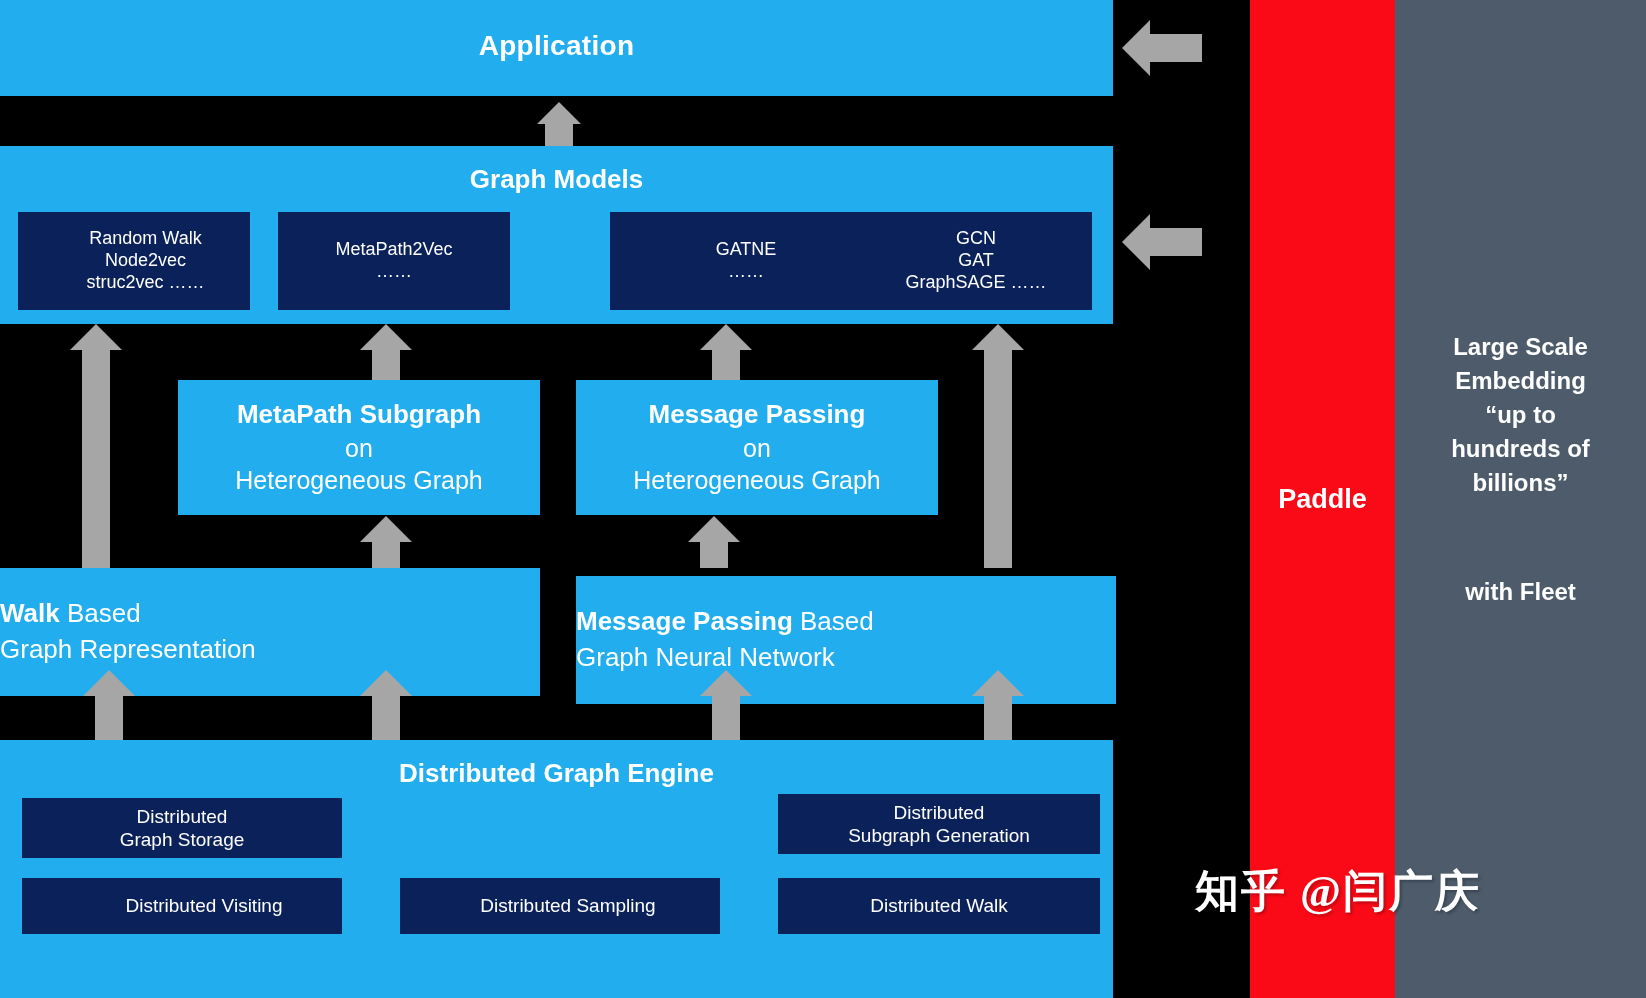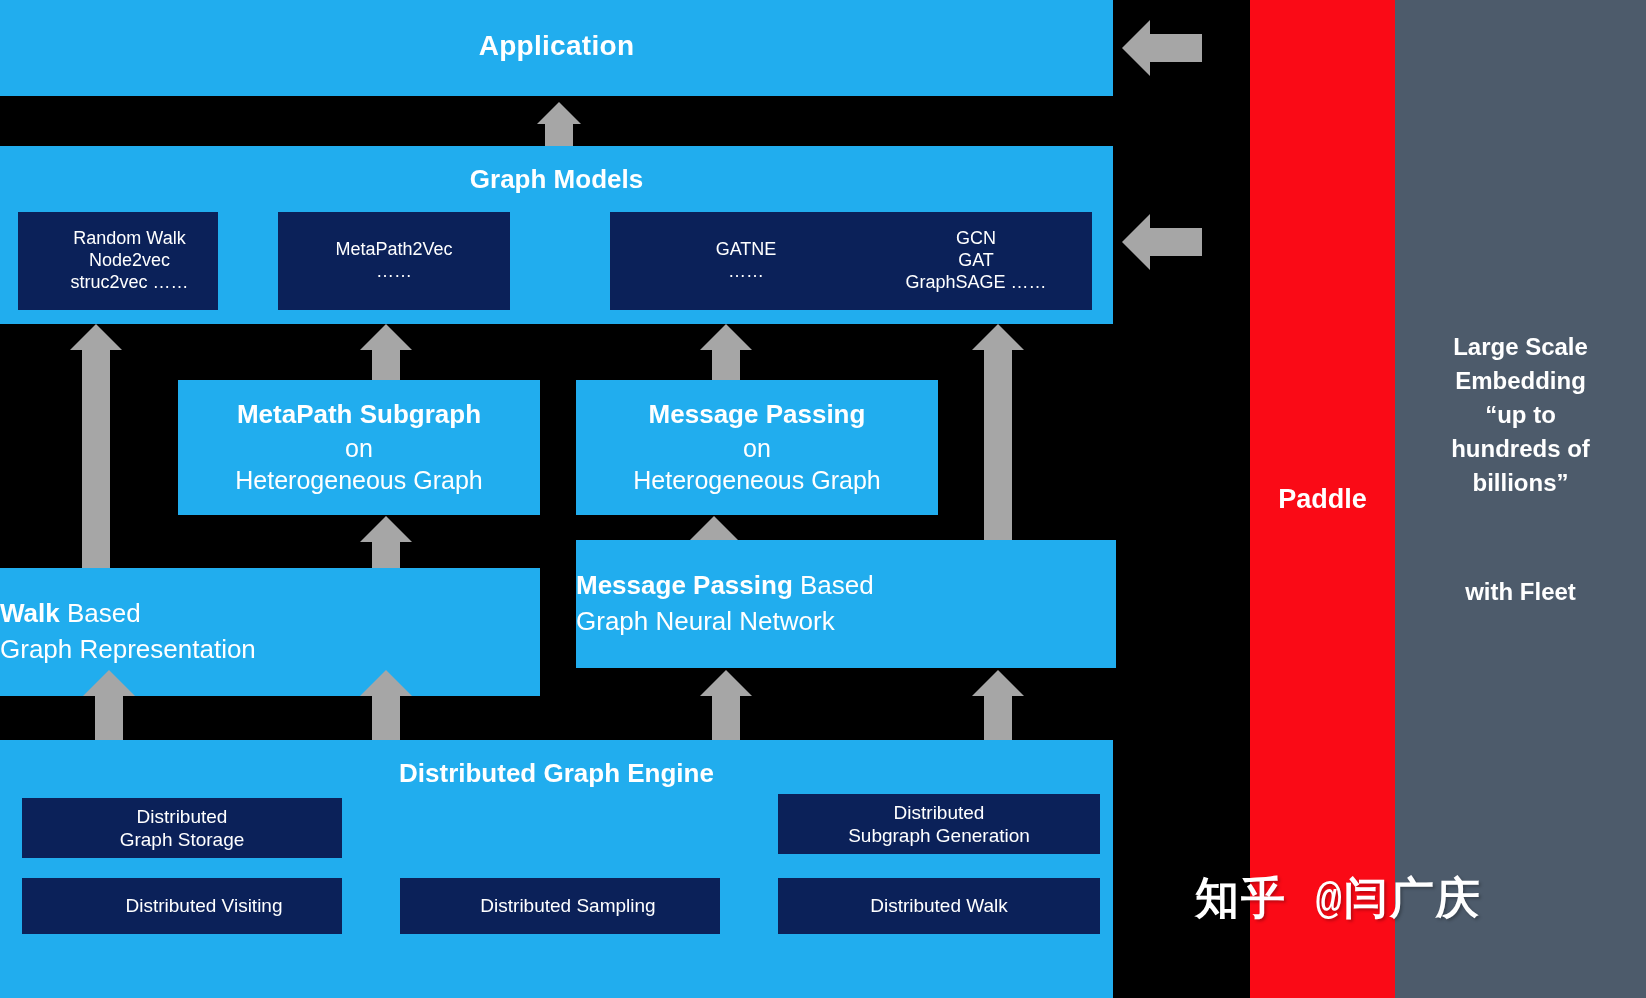--- a/index.html
+++ b/index.html
@@ -58,21 +58,21 @@
 
   
   #graph-models-panel {
     left: 0; top: 146px; width: 1113px; height: 178px;
   }
   #graph-models-label {
     top: 18px;
     font-size: 26px;
   }
   .model-box { font-size: 18px; }
-  #model-box-randomwalk { left: 18px;  top: 212px; width: 200px; height: 98px; padding-left: 23px; }
+  #model-box-randomwalk { left: 18px;  top: 212px; width: 232px; height: 98px; padding-left: 23px; }
   #model-box-metapath   { left: 278px; top: 212px; width: 232px; height: 98px; }
   #model-box-gatne      { left: 610px; top: 212px; width: 272px; height: 98px; }
   #model-box-gcn        { left: 860px; top: 212px; width: 232px; height: 98px; }
 
   
   .mid-box {
     position: absolute;
     background: #21ADEE;
     color: #ffffff;
     box-sizing: border-box;
@@ -97,21 +97,21 @@
     display: flex;
     flex-direction: column;
     align-items: flex-start;
     justify-content: center;
     text-align: center;
     line-height: 1.38;
     font-size: 26px;
   }
   .rep-box .hl { font-weight: bold; }
   #walk-based-box { left: 0;   top: 568px; width: 540px; height: 128px; }
-  #mp-based-box   { left: 576px; top: 540px; width: 540px; height: 128px; }
+  #mp-based-box   { left: 576px; top: 576px; width: 540px; height: 128px; }
 
   
   #engine-panel { left: 0; top: 740px; width: 1113px; height: 258px; }
   #engine-label { top: 18px; font-size: 26px; }
   .engine-box { font-size: 19px; }
   #engine-box-storage   { left: 22px;  top: 798px; width: 320px; height: 60px; }
   #engine-box-subgraph  { left: 778px; top: 794px; width: 322px; height: 60px; }
   #engine-box-visiting  { left: 22px;  top: 878px; width: 320px; height: 56px; padding-left: 44px; }
   #engine-box-sampling  { left: 400px; top: 878px; width: 320px; height: 56px; padding-left: 16px; }
   #engine-box-walk      { left: 778px; top: 878px; width: 322px; height: 56px; }
@@ -189,27 +189,27 @@
     font-weight: bold;
     font-size: 24px;
   }
 
   
   #watermark {
     position: absolute;
     left: 1195px; top: 862px;
     width: 400px; height: 66px;
     display: flex;
-    align-items: flex-end;
+    align-items: flex-start;
     color: #ffffff;
     font-size: 44px;
     font-weight: bold;
     letter-spacing: 2px;
     text-shadow: 2px 2px 3px rgba(0,0,0,.25);
-    font-family: Liberation Mono, monospace;
+    font-family: Liberation Serif, serif;
   }
   #watermark span { white-space: pre; }
 </style>
 </head>
 <body>
 
 <div id="stage">
 
   <div class="blue-panel" id="application-panel">
     <div class="panel-title" id="application-label">Application</div>

